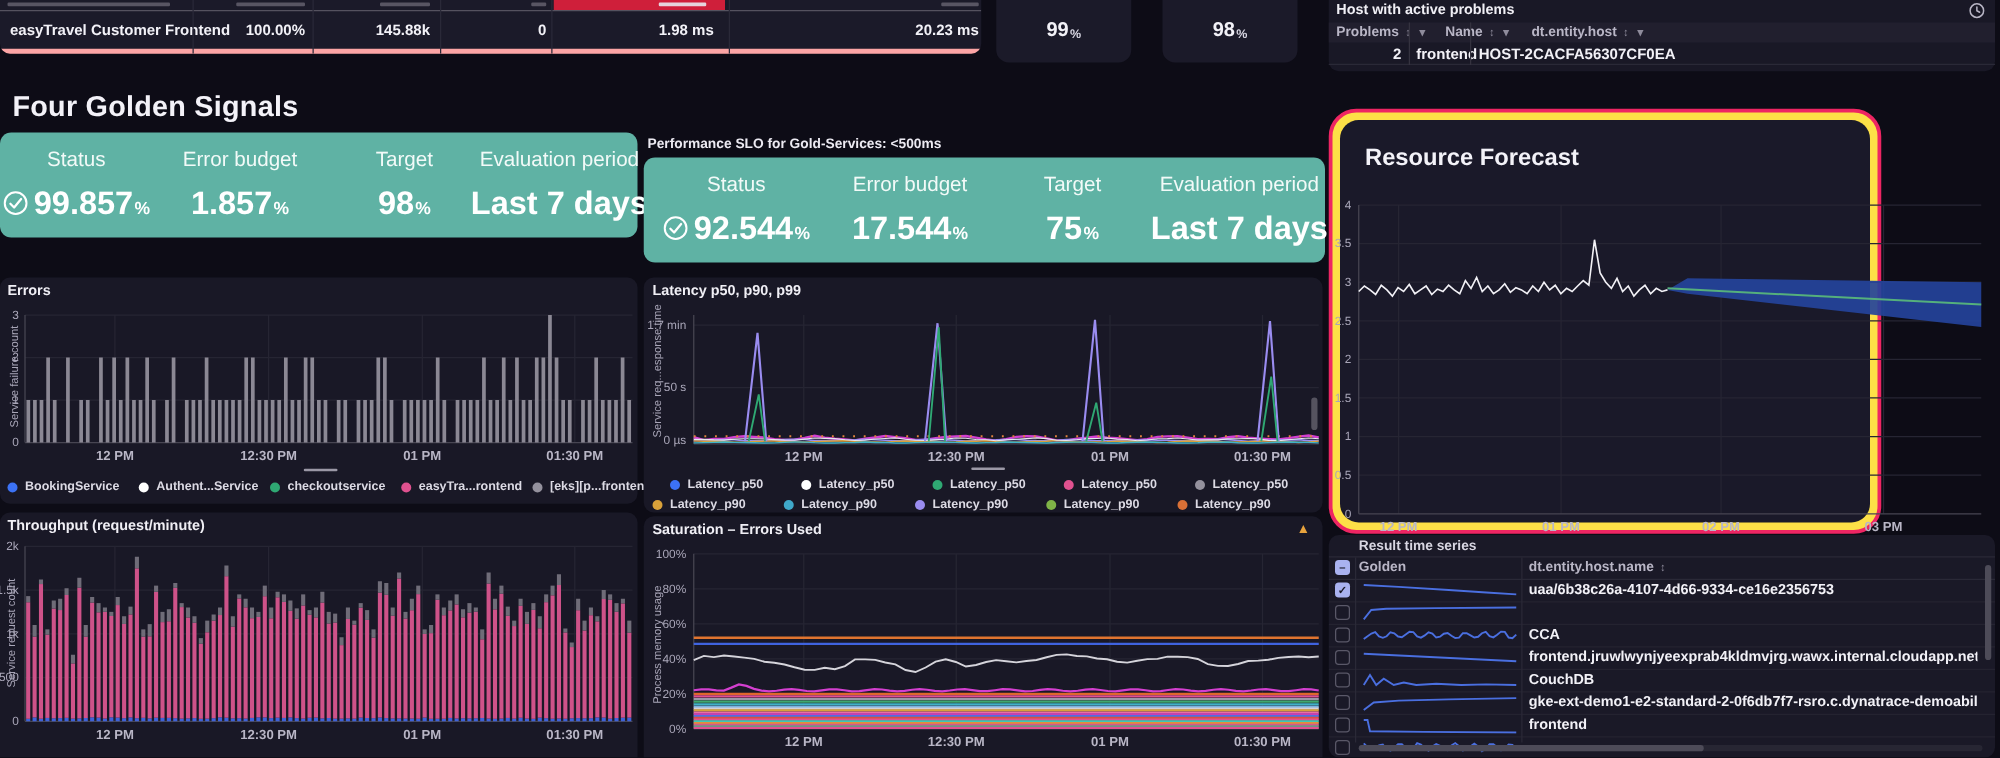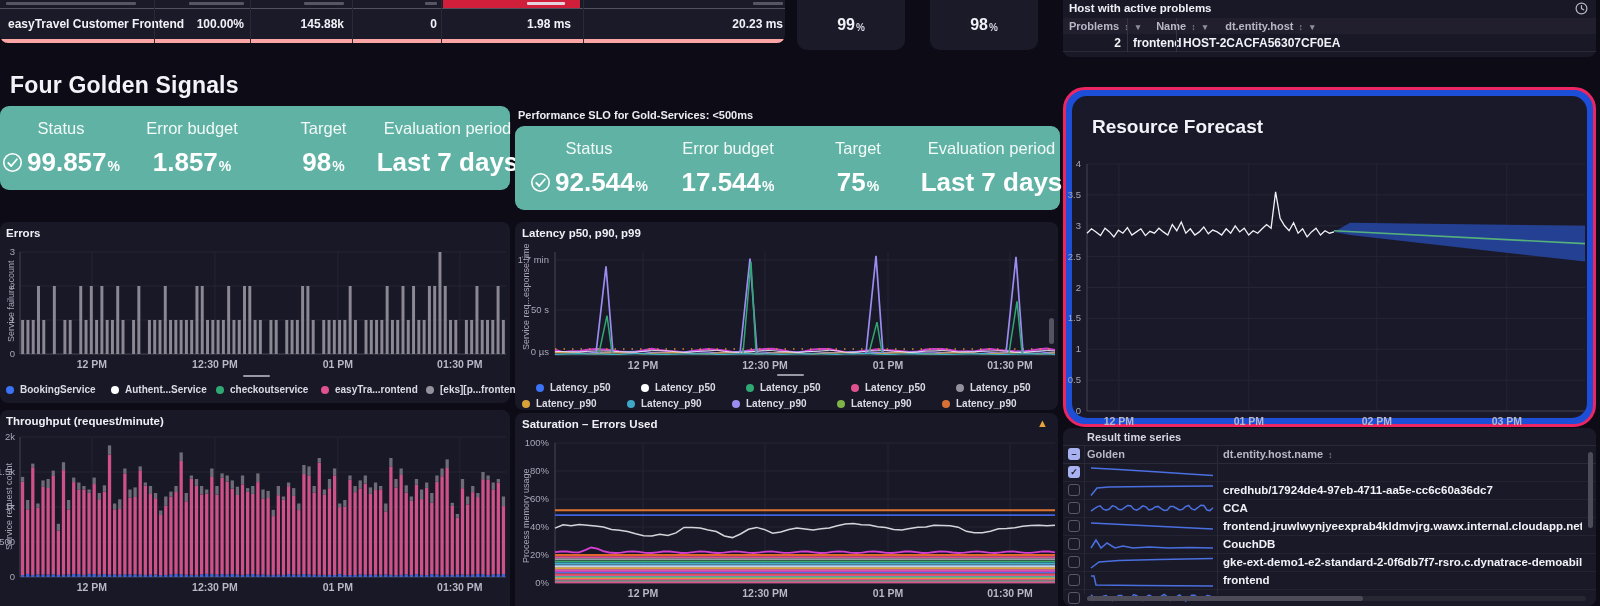--- a/index.html
+++ b/index.html
@@ -42,22 +42,22 @@
   .warn{position:absolute;color:#e8a33d;font-size:11px}
   
   .rc-title{font-size:11.5px;font-weight:bold;color:#f0eff5}
   .hp-head{position:absolute;left:0;right:0;background:#211f2e;display:flex;align-items:center;
            font-size:11px;font-weight:bold;color:#b9b6c6}
   .sorticons{color:#8f8c9c;font-size:9px;margin-left:5px;letter-spacing:2px}
   .hp-sep{position:absolute;width:1px;background:#34323f}
   .hp-cell{white-space:nowrap}
   .hrow{position:absolute;left:0;right:0;display:flex;align-items:center;font-size:12px;font-weight:bold;color:#f2f1f7}
   
-  #forecast-outer{left:1063px;top:87px;width:533px;height:340px;border:3.5px solid #ee2563;border-radius:22px;
-                  background:#1d4ed8;box-sizing:border-box;padding:6px}
+  #forecast-outer{left:1063px;top:87px;width:442px;height:340px;border:3.5px solid #ee2563;border-radius:22px;
+                  background:#fde047;box-sizing:border-box;padding:6px}
   #forecast-inner{width:100%;height:100%;background:#1a1929;border-radius:15px;position:relative}
   #forecast-title{position:absolute;left:20px;top:20px;font-size:19px;font-weight:bold;color:#f3f2f8}
   
   #result{left:1063px;top:428px;width:533px;height:178px;background:#1a1927;border-radius:8px;overflow:hidden}
   .rt-row{position:absolute;left:0;right:0;height:18px;border-bottom:1px solid #242330;display:flex;align-items:center}
   .rt-name{font-size:11.5px;font-weight:bold;color:#f2f1f7;white-space:nowrap;overflow:hidden;position:absolute;left:160px;right:14px}
   .cbox{position:absolute;left:5px;width:12px;height:12px;border-radius:3px;box-sizing:border-box}
   .cb-off{border:1.5px solid #5a5868;background:transparent}
   .cb-on{background:#a9b2f0;color:#191826;font-size:9px;font-weight:bold;display:flex;align-items:center;justify-content:center}
   .vline{position:absolute;width:1px;background:#2a2937}
@@ -822,27 +822,27 @@
     <div class="cbox cb-on" style="top:2px">–</div>
     <span class="abs" style="left:24px;top:2px;font-size:11px;font-weight:bold;color:#b9b6c6">Golden</span>
     <span class="abs" style="left:160px;top:2px;font-size:11px;font-weight:bold;color:#b9b6c6"><span>dt.entity.host.name</span><span class="sorticons">↕</span></span>
   </div>
   <div id="result-rows">
       <div class="rt-row" style="top: 35px;">
         <div class="cbox cb-on" style="top: 3px;">✓</div>
         <svg width="126" height="14" style="position: absolute; left: 26px; top: 2px; overflow: hidden;">
           <path d="M2 3 L30 4.5 L70 7 L100 9 L124 10.5 " fill="none" stroke="#4a6fe0" stroke-width="1.5"></path>
         </svg>
+        <div class="rt-name">uaa/6b38c26a-4107-4d66-9334-ce16e2356753</div>
       </div>
       <div class="rt-row" style="top: 53px;">
         <div class="cbox cb-off" style="top: 3px;"></div>
         <svg width="126" height="14" style="position: absolute; left: 26px; top: 2px; overflow: hidden;">
           <path d="M2 12.5 L8 5 L20 4 L60 3.5 L124 3 " fill="none" stroke="#4a6fe0" stroke-width="1.5"></path>
         </svg>
-        <div class="rt-name">credhub/17924de4-97eb-4711-aa5e-cc6c60a36dc7</div>
       </div>
       <div class="rt-row" style="top: 71px;">
         <div class="cbox cb-off" style="top: 3px;"></div>
         <svg width="126" height="14" style="position: absolute; left: 26px; top: 2px; overflow: hidden;">
           <path d="M2 10.207629511072863 L5.05 7.9151583013370495 L8.1 5.830042230002249 L11.149999999999999 4.754182737704978 L14.2 8.180991317084652 L17.25 9.237044676425334 L20.299999999999997 8.01471998500978 L23.349999999999998 4.784574016800051 L26.4 5.582587327311646 L29.45 8.235714181344798 L32.5 8.758105263527913 L35.55 6.594214817551031 L38.599999999999994 4.468373006729628 L41.65 4.717948526344804 L44.699999999999996 8.15985196242956 L47.75 9.105350995430554 L50.8 7.345873818415809 L53.849999999999994 4.847858591934266 L56.9 5.8052569982749045 L59.949999999999996 9.025158406987963 L63 8.338489933853925 L66.05 5.999217932678508 L69.1 5.409096112666669 L72.14999999999999 7.627406001578637 L75.19999999999999 9.380152687185129 L78.25 9.055321440192094 L81.3 5.566322716562501 L84.35 5.479183655051402 L87.39999999999999 7.254856005660885 L90.44999999999999 9.006756092013458 L93.5 8.418835173848587 L96.55 5.566778599092272 L99.6 4.4535173444172305 L102.64999999999999 7.922590374539682 L105.69999999999999 8.876633713641223 L108.75 6.720468053761076 L111.8 4.2758844428827505 L114.85 4.494333599478431 L117.89999999999999 9.022981538518936 L120.94999999999999 9.59368750064016 L124 6.740254543746614 " fill="none" stroke="#4a6fe0" stroke-width="1.5"></path>
         </svg>
         <div class="rt-name">CCA</div>
       </div>
       <div class="rt-row" style="top: 89px;">
         <div class="cbox cb-off" style="top: 3px;"></div>

